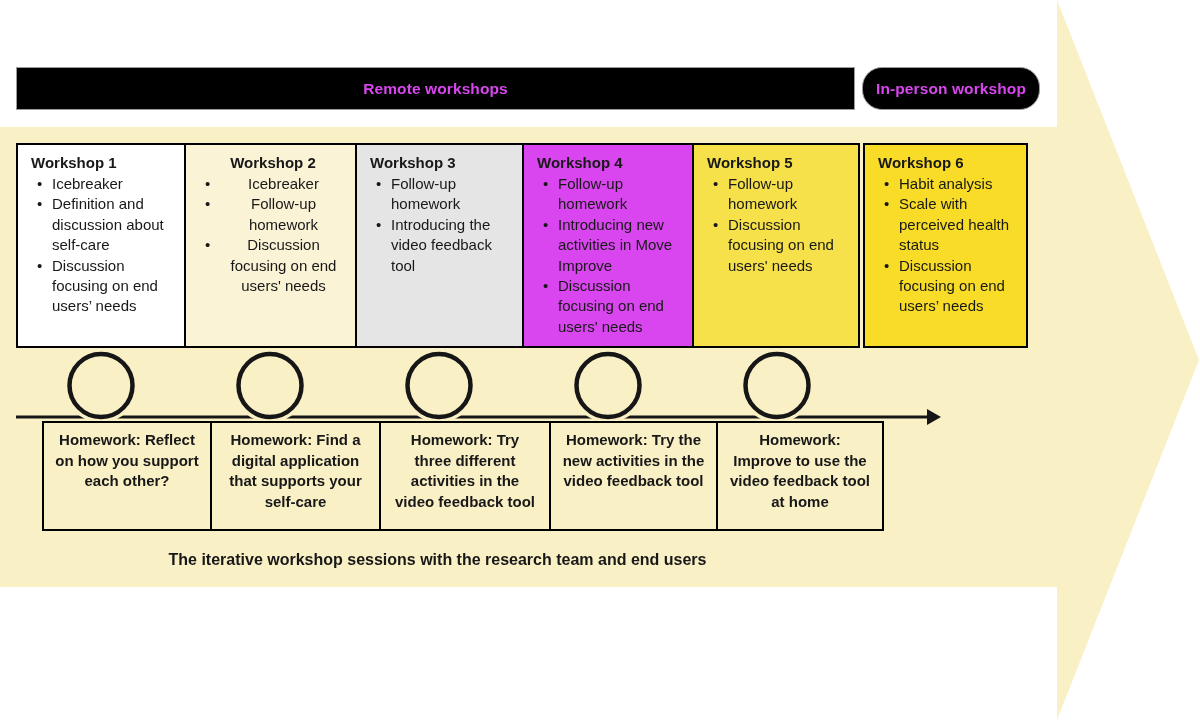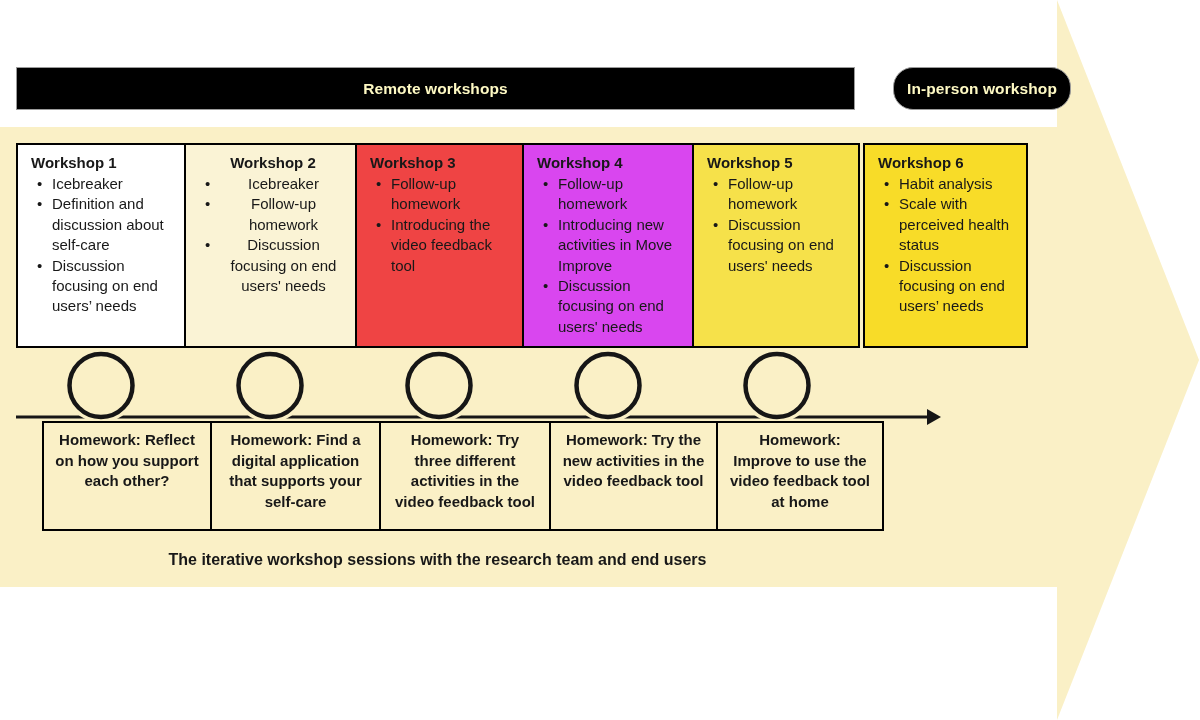--- a/index.html
+++ b/index.html
@@ -3,23 +3,23 @@
 <meta charset="utf-8">
 <style>
   html,body{margin:0;padding:0;background:#ffffff;}
   .canvas{position:relative;width:1200px;height:720px;background:#ffffff;overflow:hidden;
           font-family:"Liberation Sans",sans-serif;color:#181818;}
   .arrow-body{position:absolute;left:0;top:127px;width:1057px;height:460px;background:#FAF0C6;}
   .arrow-head{position:absolute;left:1057px;top:0;width:142px;height:720px;background:#FAF0C6;
               -webkit-clip-path:polygon(0 0,100% 50%,0 100%);clip-path:polygon(0 0,100% 50%,0 100%);}
   .bar{position:absolute;top:67px;height:43px;background:#000000;border:1px solid #9b9b9b;
        box-sizing:border-box;display:flex;align-items:center;justify-content:center;
-       color:#fef9c3;font-weight:bold;font-size:15.5px;letter-spacing:.1px;}
+       color:#d946ef;font-weight:bold;font-size:15.5px;letter-spacing:.1px;}
   .bar-remote{left:16px;width:839px;}
-  .bar-inperson{left:893px;width:178px;border-radius:20px;}
+  .bar-inperson{left:862px;width:178px;border-radius:20px;}
   .wbox{position:absolute;top:143px;height:205px;border:2px solid #000;box-sizing:border-box;
         padding:9px 8px 0 13px;}
   .w1{left:16px;width:170px;} .w2{left:184px;width:173px;} .w3{left:355px;width:169px;}
   .w4{left:522px;width:172px;} .w5{left:692px;width:168px;} .w6{left:863px;width:165px;}
   .wtitle{font-weight:bold;font-size:15px;margin:0 0 3px 0;}
   .wlist{list-style:none;margin:0;padding:0 0 0 6px;font-size:15px;line-height:1.36;}
   .wlist li{position:relative;padding-left:15px;}
   .wlist li::before{content:"\2022";position:absolute;left:0;}
   .timeline{position:absolute;left:0;top:340px;}
   .hbox{position:absolute;top:421px;height:110px;border:2px solid #000;box-sizing:border-box;
@@ -54,21 +54,21 @@
     </ul>
   </div>
   <div class="wbox w2" style="background: rgb(250, 243, 213); text-align: center;">
     <div class="wtitle">Workshop 2</div>
     <ul class="wlist">
       <li>Icebreaker</li>
       <li>Follow-up homework</li>
       <li>Discussion focusing on end users' needs</li>
     </ul>
   </div>
-  <div class="wbox w3" style="background: #ef4444;">
+  <div class="wbox w3" style="background: #e5e5e5;">
     <div class="wtitle">Workshop 3</div>
     <ul class="wlist">
       <li>Follow-up homework</li>
       <li>Introducing the video feedback tool</li>
     </ul>
   </div>
   <div class="wbox w4" style="background: #d946ef;">
     <div class="wtitle">Workshop 4</div>
     <ul class="wlist">
       <li>Follow-up homework</li>

